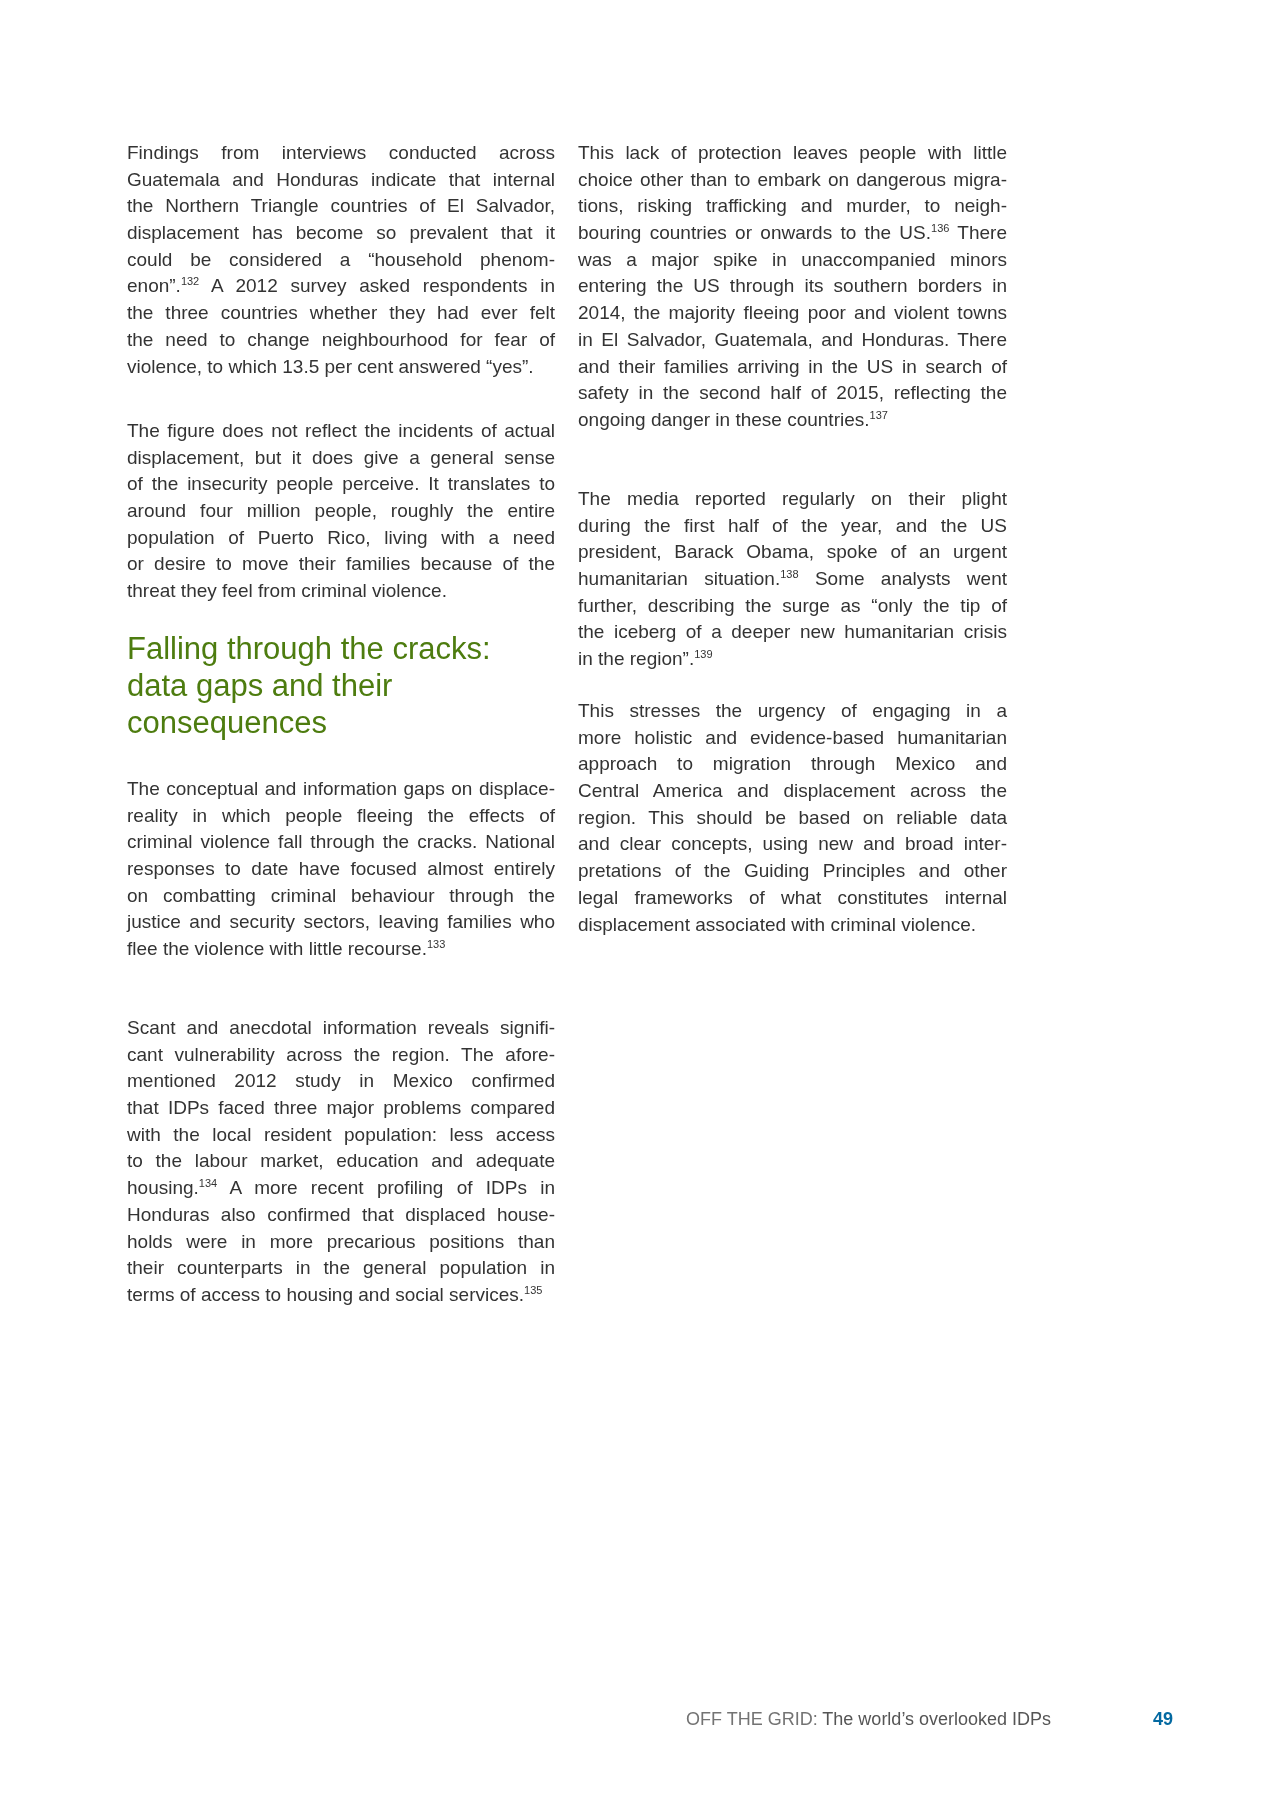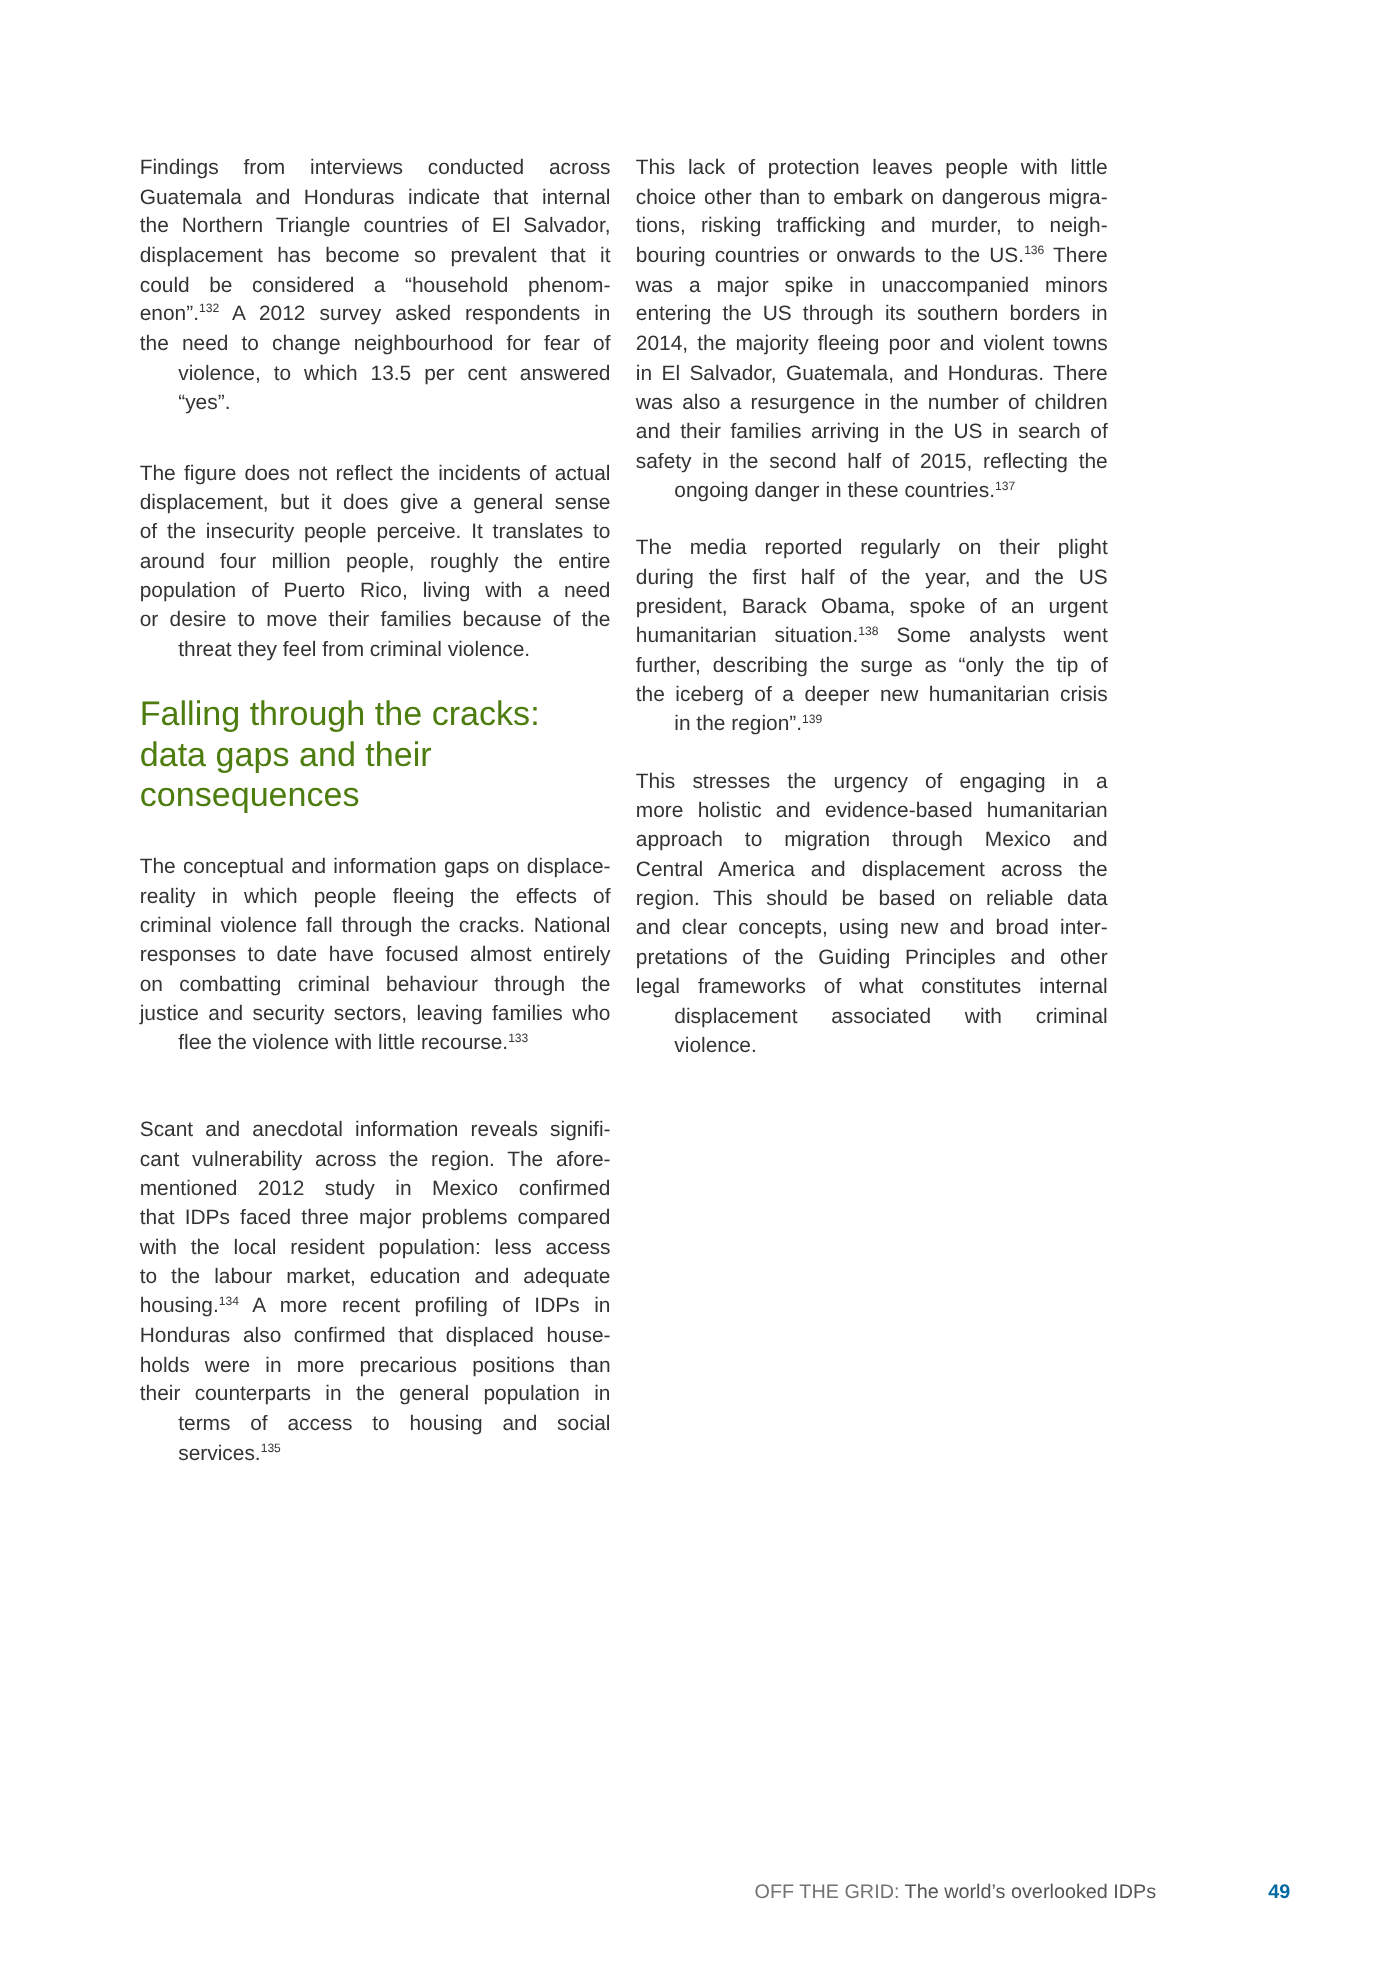--- a/index.html
+++ b/index.html
@@ -1,19 +1,19 @@
 <!DOCTYPE html>
 <html><head>
 <meta charset="utf-8">
 <style>
   html, body { margin: 0; padding: 0; background: #ffffff; }
   body { width: 1273px; height: 1800px; position: relative; overflow: hidden; font-family: "Liberation Sans", sans-serif; color: #333333; }
   .para { position: absolute; width: 428px; font-size: 19px; line-height: 26.7px; }
   .line { display: block; text-align: justify; text-align-last: justify; white-space: nowrap; height: 26.7px; overflow: visible; }
-  .line.last { text-align-last: left; margin-left: 35px; }
+  .line.last { text-align-last: left; }
   .line .fill { display: block; width: 100%; white-space: normal; text-align: justify; text-align-last: justify; }
   .line.last .fill { text-align-last: left; }
   sup { font-size: 11px; line-height: 0; vertical-align: 7px; }
   .heading { position: absolute; left: 127px; top: 630px; width: 440px; color: #4d7c0f; font-size: 31px; line-height: 37px; font-weight: normal; margin: 0; }
   .heading span { display: block; white-space: nowrap; }
   .footer { position: absolute; top: 1708px; left: 686px; font-size: 18px; line-height: 22px; white-space: nowrap; }
   .footer .brand { color: #737373; }
   .footer .subtitle { color: #555555; }
   .page-num { position: absolute; top: 1708px; left: 1153px; font-size: 18px; line-height: 22px; font-weight: bold; color: #0369a1; }
 </style>
@@ -33,20 +33,23 @@
     <span class="line">
       <span class="fill">displacement has become so prevalent that it</span>
     </span>
     <span class="line">
       <span class="fill">could be considered a “household phenom-</span>
     </span>
     <span class="line">
       <span class="fill">enon”.<sup>132</sup> A 2012 survey asked respondents in</span>
     </span>
     <span class="line">
+      <span class="fill">the three countries whether they had ever felt</span>
+    </span>
+    <span class="line">
       <span class="fill">the need to change neighbourhood for fear of</span>
     </span>
     <span class="line last">
       <span class="fill">violence, to which 13.5 per cent answered “yes”.</span>
     </span>
   </div>
 <div class="para" style="left:127px; top:418px;">
     <span class="line">
       <span class="fill">The figure does not reflect the incidents of actual</span>
     </span>
@@ -154,23 +157,20 @@
     <span class="line">
       <span class="fill">entering the US through its southern borders in</span>
     </span>
     <span class="line">
       <span class="fill">2014, the majority fleeing poor and violent towns</span>
     </span>
     <span class="line">
       <span class="fill">in El Salvador, Guatemala, and Honduras. There</span>
     </span>
     <span class="line">
-      <span class="fill">was also a resurgence in the number of children</span>
-    </span>
-    <span class="line">
       <span class="fill">and their families arriving in the US in search of</span>
     </span>
     <span class="line">
       <span class="fill">safety in the second half of 2015, reflecting the</span>
     </span>
     <span class="line last">
       <span class="fill">ongoing danger in these countries.<sup>137</sup></span>
     </span>
   </div>
 <div class="para" style="left:578px; top:486px; width:429px;">

